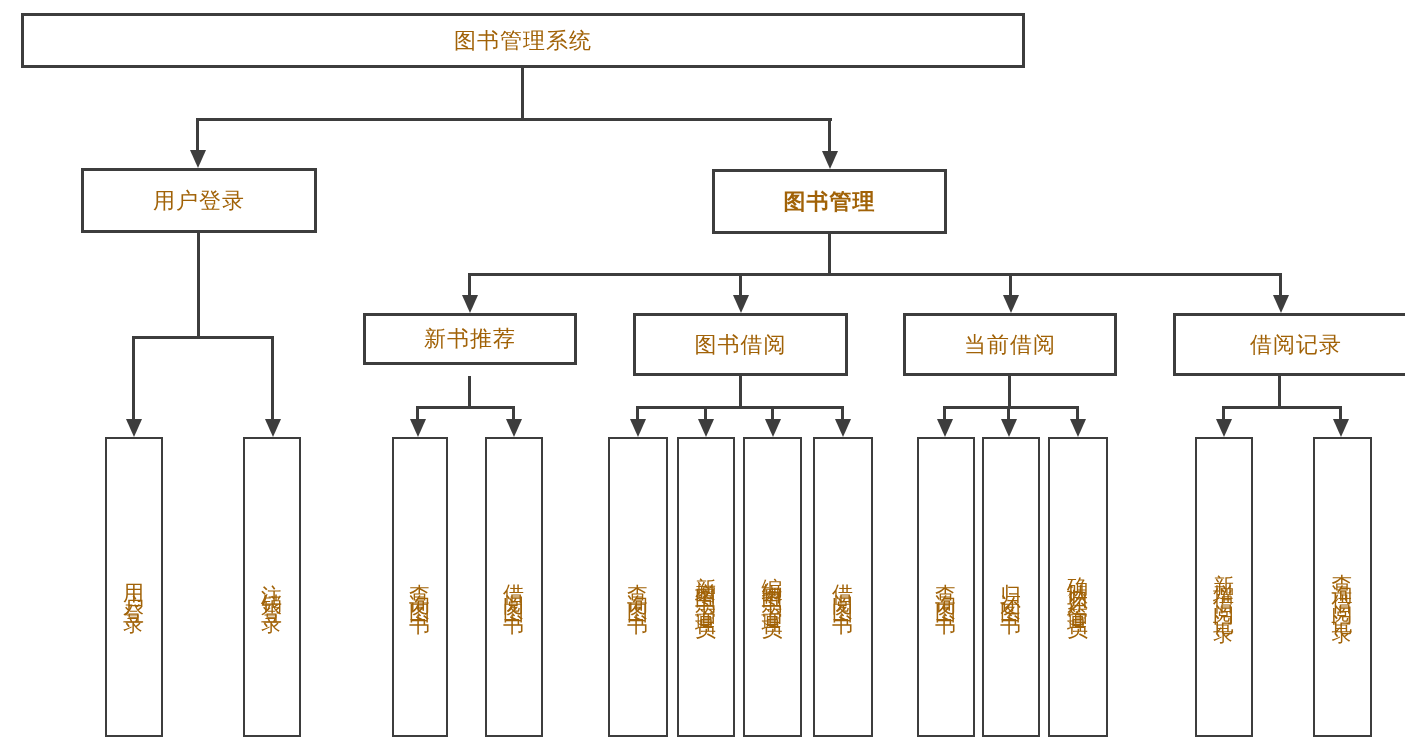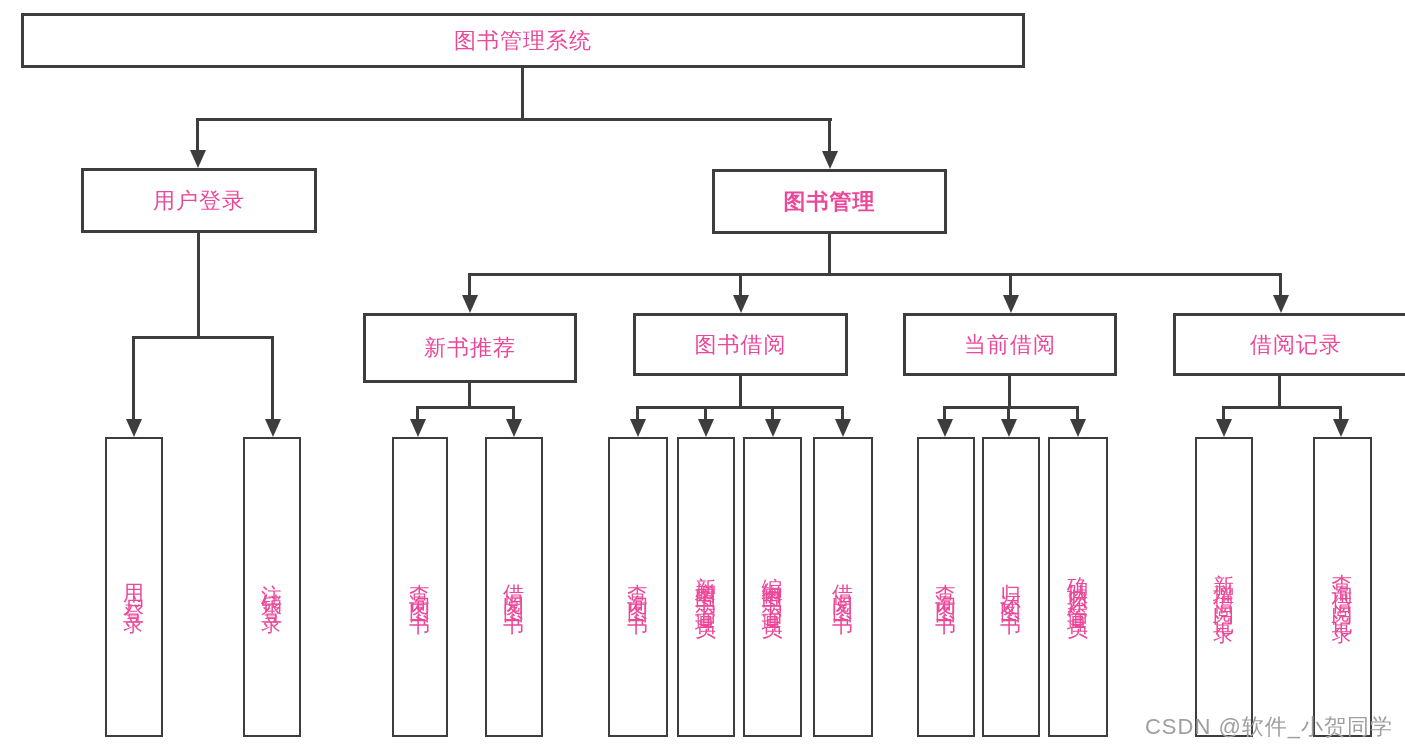--- a/index.html
+++ b/index.html
@@ -5,21 +5,21 @@
   html,body { margin:0; padding:0; background:#ffffff; }
   .canvas {
     position:relative; width:1405px; height:747px; background:#ffffff;
     font-family:"Liberation Sans","DejaVu Sans",sans-serif;
     color:#333333; overflow:hidden;
   }
   
   .box {
     position:absolute; box-sizing:border-box; background:#ffffff;
     border:3px solid #3d3d3d; display:flex; align-items:center; justify-content:center;
-    font-size:22px; letter-spacing:1px; color:#ec4899; z-index:2;
+    font-size:22px; letter-spacing:1px; color:#a16207; z-index:2;
   }
   .leaf { border-width:2px; }
   .leaf span {
     writing-mode:vertical-rl; text-orientation:mixed;
     font-size:21px; line-height:1; letter-spacing:10px;
   }
   
   .hline, .vline { position:absolute; background:#3d3d3d; z-index:1; }
   .hline { height:3px; }
   .vline { width:3px; }
@@ -85,21 +85,21 @@
     <span>图书管理系统</span>
   </div>
 
   <div class="box" style="left:81px; top:168px; width:236px; height:65px;">
     <span>用户登录</span>
   </div>
   <div class="box" style="left:712px; top:169px; width:235px; height:65px;font-weight:bold;">
     <span>图书管理</span>
   </div>
 
-  <div class="box" style="left:363px; top:313px; width:214px; height:70px;font-family:Liberation Serif, serif;">
+  <div class="box" style="left:363px; top:313px; width:214px; height:52px;font-family:Liberation Serif, serif;">
     <span>新书推荐</span>
   </div>
   <div class="box" style="left:903px; top:313px; width:214px; height:63px;">
     <span>当前借阅</span>
   </div>
   <div class="box" style="left:633px; top:313px; width:215px; height:63px;">
     <span>图书借阅</span>
   </div>
   <div class="box" style="left:1173px; top:313px; width:246px; height:63px;">
     <span>借阅记录</span>
@@ -142,15 +142,14 @@
     <span style="letter-spacing:6px;">确认归还（管理员）</span>
   </div>
 
   <div class="box leaf" style="left:1195px; top:437px; width:58px; height:300px;">
     <span>新增借阅记录</span>
   </div>
   <div class="box leaf" style="left:1313px; top:437px; width:59px; height:300px;">
     <span>查询借阅记录</span>
   </div>
 
-  <div class="watermark">CSDN @软件_小贺同学</div>
 
 </div>
 
 </body></html>

